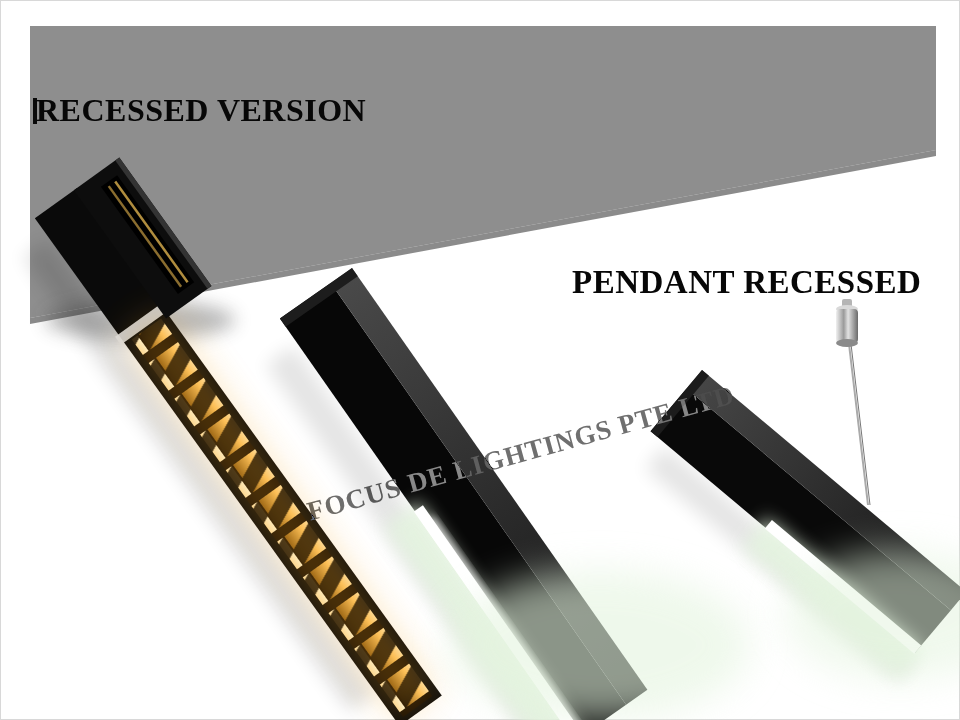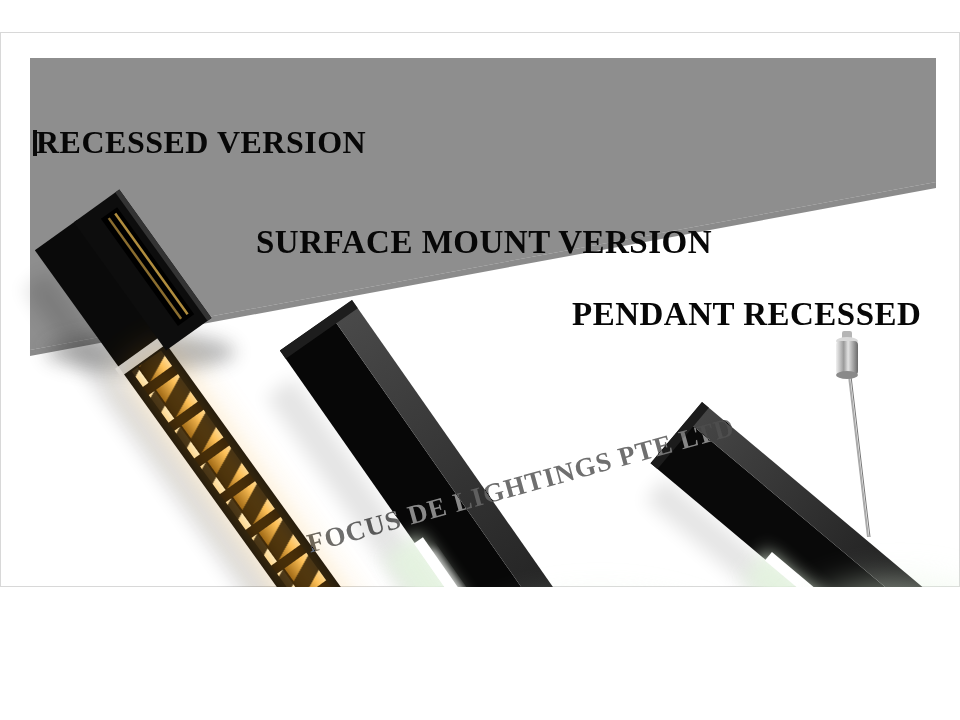--- a/index.html
+++ b/index.html
@@ -1,20 +1,19 @@
 <!DOCTYPE html>
 <html><head>
 <meta charset="utf-8">
 <style>
   html,body{margin:0;padding:0;background:#ffffff;}
   .stage{
-    position:relative;width:960px;height:555px;background:#ffffff;overflow:hidden;
+    position:relative;width:960px;height:720px;background:#ffffff;overflow:hidden;
     font-family:"Liberation Serif",serif;
     box-shadow:inset 0 0 0 1px #d8d8d8;
-    margin-top:32px;
   }
   .stage svg{position:absolute;left:0;top:0;}
   .ver-label{
     position:absolute;font-weight:700;color:#070707;white-space:nowrap;
     font-family:"Liberation Serif",serif;letter-spacing:.5px;
   }
   .label-recessed{left:36px;top:92px;font-size:32px;}
   .label-surface{left:256px;top:192px;font-size:33px;}
   .label-pendant{left:572px;top:264px;font-size:33px;}
   .watermark{
@@ -113,18 +112,17 @@
       <line x1="851" y1="344" x2="870" y2="505" stroke="#777777" stroke-width="1"></line>
       <rect x="842" y="299" width="10" height="12" rx="2" fill="#b5b5b5"></rect>
       <ellipse cx="847" cy="309" rx="11" ry="4" fill="#d9d9d9"></ellipse>
       <rect x="836" y="309" width="22" height="34" rx="4" fill="url(#metal)"></rect>
       <ellipse cx="847" cy="343" rx="11" ry="4" fill="#8a8a8a"></ellipse>
     </g>
   </svg>
 
   <div class="edge-mark"></div>
   <div class="ver-label label-recessed">RECESSED VERSION</div>
-  <div class="ver-label label-surface">SURFACE MOUNT VERSION</div>
   <div class="ver-label label-pendant">PENDANT RECESSED</div>
 
   <div class="watermark">FOCUS DE LIGHTINGS PTE LTD</div>
 
 </div>
 
 </body></html>

